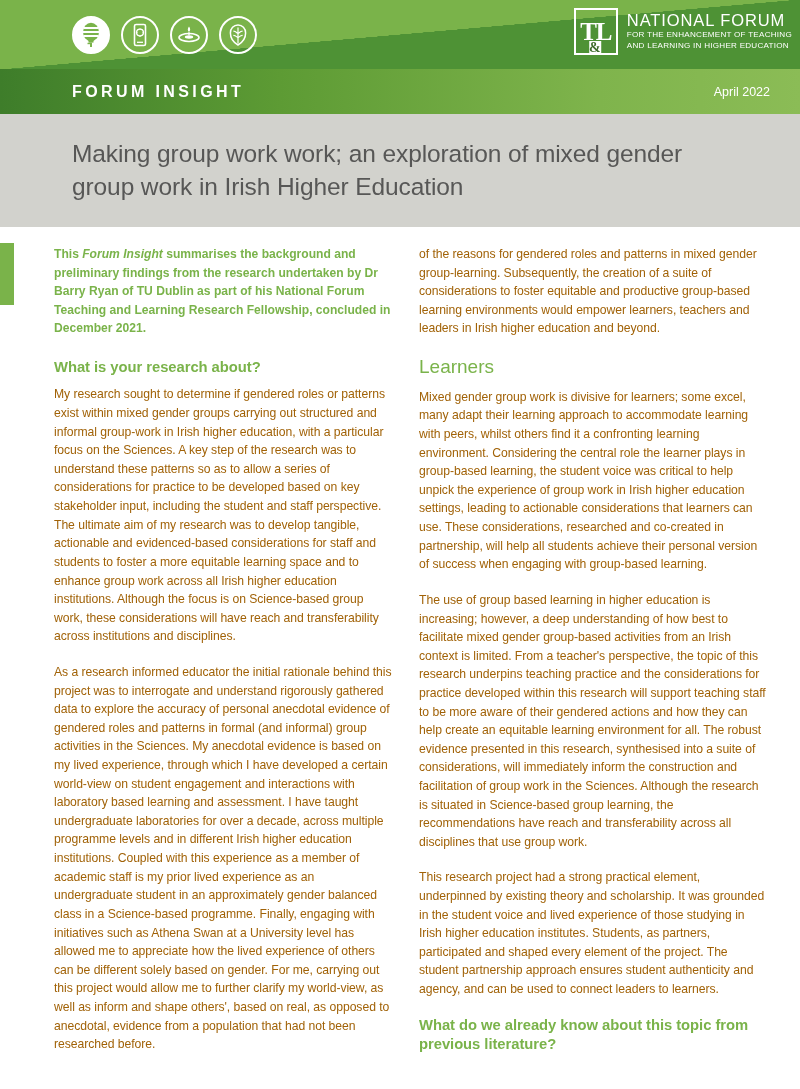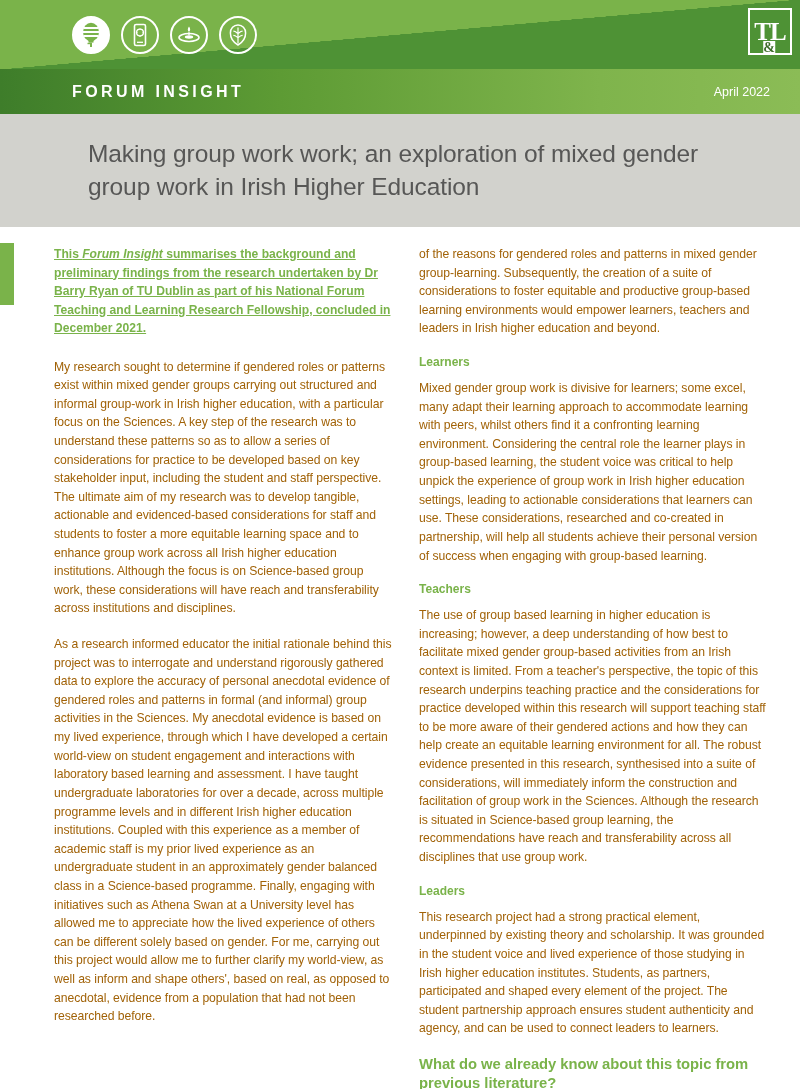--- a/index.html
+++ b/index.html
@@ -83,21 +83,21 @@
   
   .title-band {
     width: 800px; height: 115px;
     background: #d2d2cd;
     display: flex; align-items: center;
     border-bottom: 2px solid #ffffff;
   }
   .doc-title {
     padding-left: 72px; padding-right: 60px;
     color: #575756; font-size: 24.5px; font-weight: 400;
-    line-height: 1.32; letter-spacing: -0.1px; margin-left: 16px;
+    line-height: 1.32; letter-spacing: -0.1px;
   }
 
   
   .content {
     position: relative;
     width: 800px;
     padding-top: 16px;
   }
   .accent-block {
     position: absolute; left: 0; top: 14px;
@@ -106,30 +106,30 @@
   .columns {
     display: flex;
     padding: 0 30px 0 54px;
     gap: 26px;
   }
   .col { width: 340px; }
   .col.right { width: 352px; }
 
   .lede {
     color: #7ab34a; font-size: 12.1px; font-weight: bold;
-    line-height: 1.53; margin-bottom: 20px; text-decoration: underline;
+    line-height: 1.53; margin-bottom: 20px;
   }
   .lede em { font-style: italic; }
 
   h2.sec {
     color: #7ab34a; font-size: 14.8px; font-weight: bold;
     line-height: 1.28; margin-bottom: 9px; letter-spacing: -0.05px;
   }
   h2.sub {
-    color: #7ab34a; font-size: 12px; font-weight: 700;
+    color: #7ab34a; font-size: 19px; font-weight: 400;
     line-height: 1.25; margin-bottom: 9px;
   }
   p.body {
     color: #a16207; font-size: 12.2px; line-height: 1.525;
     margin-bottom: 17px; letter-spacing: -0.05px;
   }
   p.body:last-child { margin-bottom: 0; }
 </style>
 </head>
 <body>
@@ -171,56 +171,60 @@
           <path d="M11 4.4v16M6.4 8.2c2.6 0 3.2 1.6 4.6 2.4M15.6 8.2c-2.6 0-3.2 1.6-4.6 2.4M6.4 12.4c2.6 0 3.2 1.6 4.6 2.4M15.6 12.4c-2.6 0-3.2 1.6-4.6 2.4" stroke="#ffffff" stroke-width="1.2" fill="none"></path>
         </svg>
       </div>
     </div>
 
     <div class="logo">
       <div class="logo-mark">
         <span class="logo-tl">TL</span>
         <span class="logo-amp">&amp;</span>
       </div>
+      <div class="logo-text">
+        <div class="logo-l1">NATIONAL FORUM</div>
+        <div class="logo-l2">FOR THE ENHANCEMENT OF TEACHING</div>
+        <div class="logo-l2">AND LEARNING IN HIGHER EDUCATION</div>
+      </div>
     </div>
   </div>
 
   <div class="insight-bar">
     <div class="insight-label">FORUM INSIGHT</div>
     <div class="insight-date">April 2022</div>
   </div>
 
   <div class="title-band">
     <h1 class="doc-title">Making group work work; an exploration of mixed gender group work in Irish Higher Education</h1>
   </div>
 
   <div class="content">
     <div class="accent-block"></div>
 
     <div class="columns">
 
       <div class="col left">
         <p class="lede"><span>This </span><em>Forum Insight</em><span> summarises the background and preliminary findings from the research undertaken by Dr Barry Ryan of TU Dublin as part of his National Forum Teaching and Learning Research Fellowship, concluded in December 2021.</span></p>
 
+        <h2 class="sec">What is your research about?</h2>
         <p class="body">My research sought to determine if gendered roles or patterns exist within mixed gender groups carrying out structured and informal group-work in Irish higher education, with a particular focus on the Sciences. A key step of the research was to understand these patterns so as to allow a series of considerations for practice to be developed based on key stakeholder input, including the student and staff perspective. The ultimate aim of my research was to develop tangible, actionable and evidenced-based considerations for staff and students to foster a more equitable learning space and to enhance group work across all Irish higher education institutions. Although the focus is on Science-based group work, these considerations will have reach and transferability across institutions and disciplines.</p>
 
         <p class="body">As a research informed educator the initial rationale behind this project was to interrogate and understand rigorously gathered data to explore the accuracy of personal anecdotal evidence of gendered roles and patterns in formal (and informal) group activities in the Sciences. My anecdotal evidence is based on my lived experience, through which I have developed a certain world-view on student engagement and interactions with laboratory based learning and assessment. I have taught undergraduate laboratories for over a decade, across multiple programme levels and in different Irish higher education institutions. Coupled with this experience as a member of academic staff is my prior lived experience as an undergraduate student in an approximately gender balanced class in a Science-based programme. Finally, engaging with initiatives such as Athena Swan at a University level has allowed me to appreciate how the lived experience of others can be different solely based on gender. For me, carrying out this project would allow me to further clarify my world-view, as well as inform and shape others', based on real, as opposed to anecdotal, evidence from a population that had not been researched before.</p>
 
       </div>
 
       <div class="col right">
         <p class="body">of the reasons for gendered roles and patterns in mixed gender group-learning. Subsequently, the creation of a suite of considerations to foster equitable and productive group-based learning environments would empower learners, teachers and leaders in Irish higher education and beyond.</p>
 
         <h2 class="sub">Learners</h2>
         <p class="body">Mixed gender group work is divisive for learners; some excel, many adapt their learning approach to accommodate learning with peers, whilst others find it a confronting learning environment. Considering the central role the learner plays in group-based learning, the student voice was critical to help unpick the experience of group work in Irish higher education settings, leading to actionable considerations that learners can use. These considerations, researched and co-created in partnership, will help all students achieve their personal version of success when engaging with group-based learning.</p>
 
-        <h2 class="sub">Teachers</h2>
         <p class="body">The use of group based learning in higher education is increasing; however, a deep understanding of how best to facilitate mixed gender group-based activities from an Irish context is limited. From a teacher's perspective, the topic of this research underpins teaching practice and the considerations for practice developed within this research will support teaching staff to be more aware of their gendered actions and how they can help create an equitable learning environment for all. The robust evidence presented in this research, synthesised into a suite of considerations, will immediately inform the construction and facilitation of group work in the Sciences. Although the research is situated in Science-based group learning, the recommendations have reach and transferability across all disciplines that use group work.</p>
 
-        <h2 class="sub">Leaders</h2>
         <p class="body">This research  project had a strong practical element, underpinned by existing theory and scholarship. It was grounded in the student voice and lived experience of those studying in Irish higher education institutes. Students, as partners, participated and shaped every element of the project. The student partnership approach ensures student authenticity and agency, and can be used to connect leaders to learners.</p>
 
         <h2 class="sec">What do we already know about this topic from previous literature?</h2>
 
       </div>
 
     </div>
   </div>
 
 </div>

